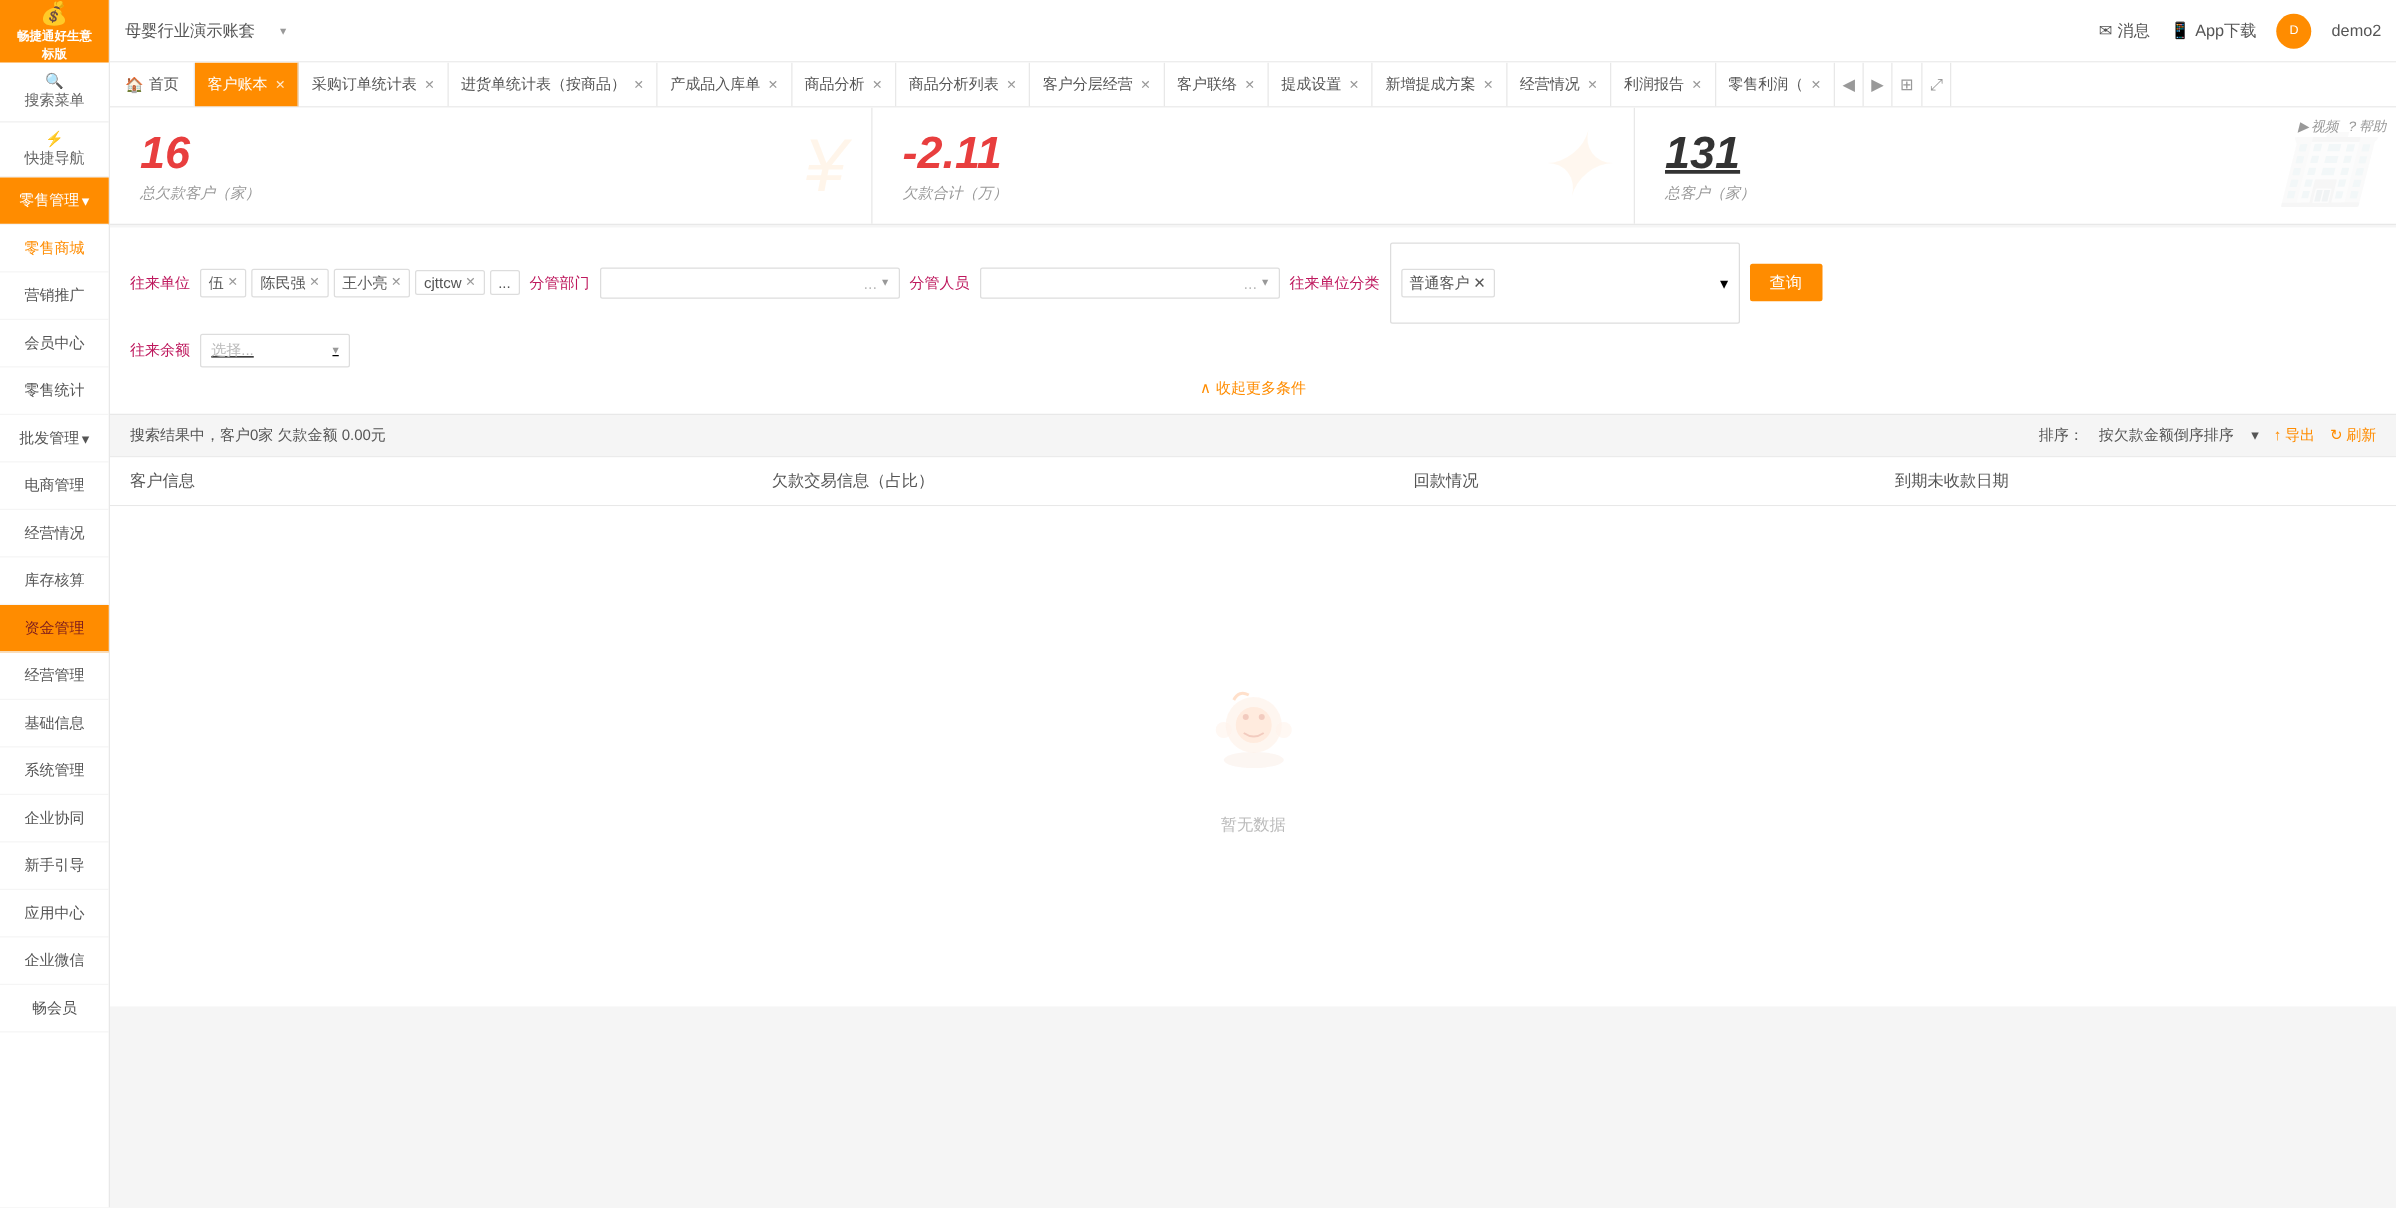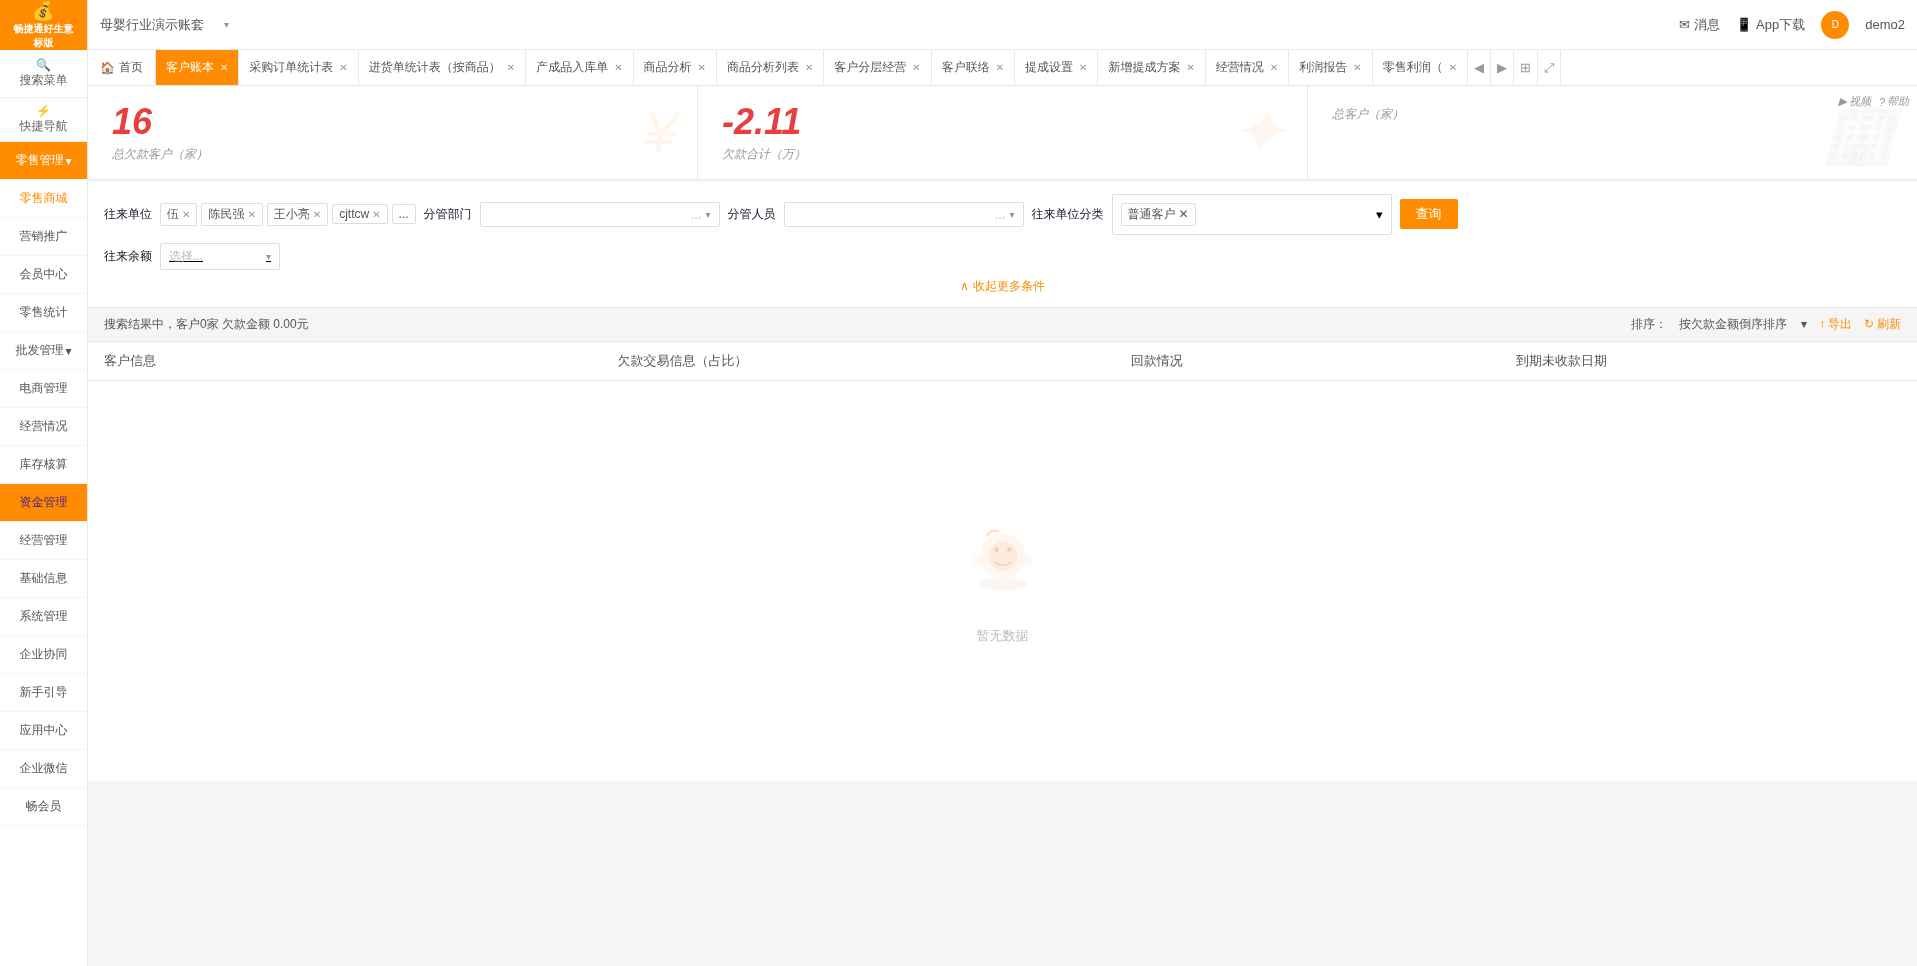--- a/index.html
+++ b/index.html
@@ -48,31 +48,31 @@
     .stat-number.dark { color: #333; text-decoration: underline; }
     .stat-label { font-size: 12px; color: #999; margin-top: 4px; }
     .stat-bg-icon { position: absolute; right: 20px; top: 50%; transform: translateY(-50%); opacity: 0.08; font-size: 60px; color: #ff8c00; }
     .stat-bg-icon-blue { color: #4a9eff; }
     .video-help { position: absolute; top: 8px; right: 8px; display: flex; gap: 8px; font-size: 11px; color: #999; }
     .video-help span { cursor: pointer; display: flex; align-items: center; gap: 2px; }
 
     
     .filter-area { background: #fff; padding: 12px 16px; border-bottom: 1px solid #e8e8e8; margin-top: 2px; }
     .filter-row { display: flex; align-items: center; gap: 8px; margin-bottom: 8px; flex-wrap: wrap; }
-    .filter-label { color: #0f172a; font-size: 12px; white-space: nowrap; }
+    .filter-label { color: #be185d; font-size: 12px; white-space: nowrap; }
     .filter-tags { display: flex; align-items: center; gap: 4px; flex-wrap: wrap; }
     .filter-tag { display: flex; align-items: center; gap: 3px; background: #fff; border: 1px solid #ddd; border-radius: 2px; padding: 2px 6px; font-size: 12px; color: #555; }
     .filter-tag .remove { color: #999; cursor: pointer; font-size: 10px; }
     .filter-select { display: flex; align-items: center; border: 1px solid #ddd; border-radius: 2px; padding: 4px 8px; gap: 4px; min-width: 180px; cursor: pointer; background: #fff; }
     .filter-select .placeholder { color: #bbb; font-size: 12px; flex: 1; }
     .filter-select .arrow { color: #999; font-size: 10px; }
     .filter-select.wide { min-width: 240px; }
     .collapse-btn { display: flex; align-items: center; gap: 4px; cursor: pointer; color: #ff8c00; font-size: 12px; justify-content: center; margin-top: 4px; }
     .query-btn { background: #ff8c00; color: #fff; border: none; border-radius: 2px; padding: 6px 16px; cursor: pointer; font-size: 13px; white-space: nowrap; }
-    .filter-classification { display: flex; align-items: center; border: 1px solid #ddd; border-radius: 2px; padding: 8px 8px; gap: 4px; min-width: 200px; cursor: pointer; background: #fff; flex: 1; max-width: 280px; }
+    .filter-classification { display: flex; align-items: center; border: 1px solid #ddd; border-radius: 2px; padding: 20px 8px; gap: 4px; min-width: 200px; cursor: pointer; background: #fff; flex: 1; max-width: 280px; }
     .active-tag { display: flex; align-items: center; gap: 3px; background: #fff; border: 1px solid #ddd; border-radius: 2px; padding: 2px 6px; font-size: 12px; color: #555; }
 
     
     .result-bar { background: #f5f5f5; padding: 8px 16px; display: flex; align-items: center; justify-content: space-between; border-bottom: 1px solid #e8e8e8; }
     .result-info { font-size: 12px; color: #555; }
     .result-actions { display: flex; align-items: center; gap: 12px; font-size: 12px; color: #555; }
     .sort-label { color: #555; }
     .sort-select { display: flex; align-items: center; gap: 14px; cursor: pointer; color: #555; }
     .action-btn { display: flex; align-items: center; gap: 3px; cursor: pointer; color: #ff8c00; }
 
@@ -135,21 +135,21 @@
   </div>
   <div class="sidebar-item">
     <span>电商管理</span>
   </div>
   <div class="sidebar-item">
     <span>经营情况</span>
   </div>
   <div class="sidebar-item">
     <span>库存核算</span>
   </div>
-  <div class="sidebar-item" style="background:#ff8c00;color:#4c1d95;">
+  <div class="sidebar-item" style="background:#ff8c00;color:#7f1d1d;">
     <span>资金管理</span>
   </div>
   <div class="sidebar-item">
     <span>经营管理</span>
   </div>
   <div class="sidebar-item">
     <span>基础信息</span>
   </div>
   <div class="sidebar-item">
     <span>系统管理</span>
@@ -280,20 +280,21 @@
           <span>
             <span>▶</span>
             <span>视频</span>
           </span>
           <span>
             <span>?</span>
             <span>帮助</span>
           </span>
         </div>
         <div class="stat-bg-icon stat-bg-icon-blue" style="color:#4a9eff; opacity:0.08; font-size:60px;">🏢</div>
+        <div class="stat-number dark">131</div>
         <div class="stat-label">总客户（家）</div>
       </div>
     </div>
 
     <div class="filter-area">
       <div class="filter-row">
         <span class="filter-label">往来单位</span>
         <div class="filter-tags">
           <div class="filter-tag">
             <span>伍</span>

